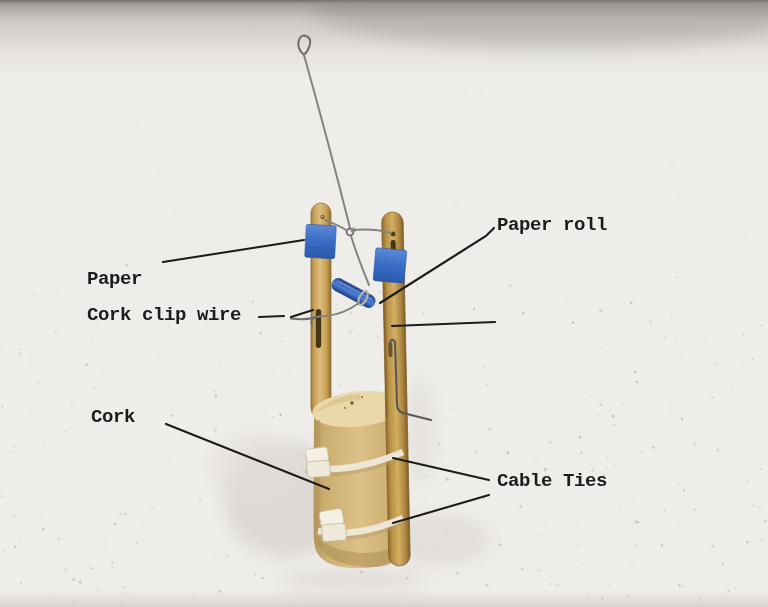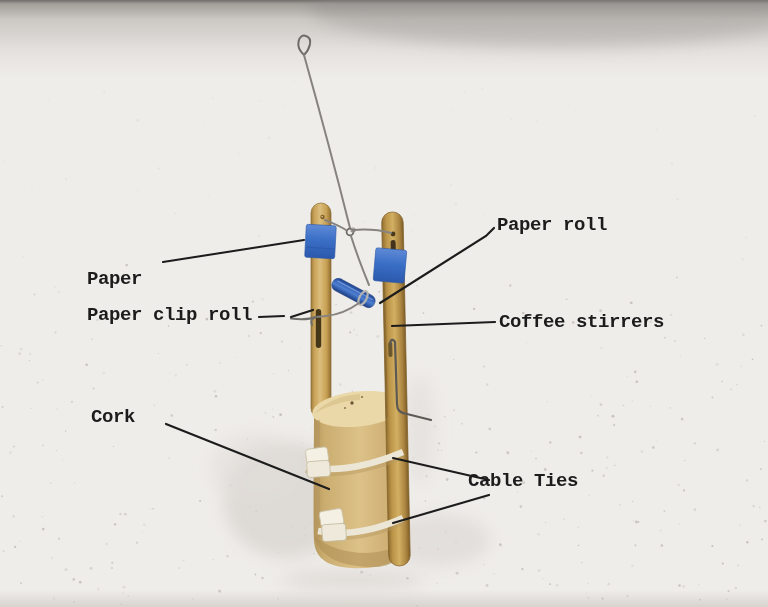--- a/index.html
+++ b/index.html
@@ -12,21 +12,21 @@
        font-family:"Liberation Mono","DejaVu Sans Mono",monospace;}
   .stage{position:relative;width:768px;height:607px;}
   .stage svg{position:absolute;left:0;top:0;}
   .label{position:absolute;font-size:19px;font-weight:700;line-height:22px;
          letter-spacing:-0.4px;color:var(--label-text);white-space:nowrap;text-align:right;}
   .lbl-paper{left:87px;top:248px;margin-top:20px;}
   .lbl-paper-roll{left:497px;top:214px;}
   .lbl-paper-clip-wire{left:87px;top:304px;}
   .lbl-coffee-stirrers{left:499px;top:311px;}
   .lbl-cork{left:80px;top:406px;margin-left:11px;}
-  .lbl-cable-ties{left:468px;top:470px;}
+  .lbl-cable-ties{left:497px;top:470px;}
 </style>
 </head>
 <body>
 
 <div class="stage">
 
 <svg width="768" height="607" viewBox="0 0 768 607">
   <defs>
     <linearGradient id="gTop" x1="0" y1="0" x2="0" y2="1">
       <stop offset="0" stop-color="#6f6c69"></stop>
@@ -520,17 +520,16 @@
     <line x1="291" y1="317" x2="313" y2="310"></line>
     <line x1="392" y1="326" x2="495" y2="322"></line>
     <line x1="166" y1="424" x2="329" y2="489"></line>
     <line x1="393" y1="458" x2="489" y2="480"></line>
     <line x1="393" y1="523" x2="489" y2="495"></line>
   </g>
 </svg>
 
   <div class="label lbl-paper">Paper</div>
   <div class="label lbl-paper-roll">Paper roll</div>
-  <div class="label lbl-paper-clip-wire">Paper clip roll</div>
-  <div class="label lbl-coffee-stirrers">Coffee stirrers</div>
+  <div class="label lbl-paper-clip-wire">Cork clip wire</div>
   <div class="label lbl-cork">Cork</div>
   <div class="label lbl-cable-ties">Cable Ties</div>
 </div>
 
 </body></html>

